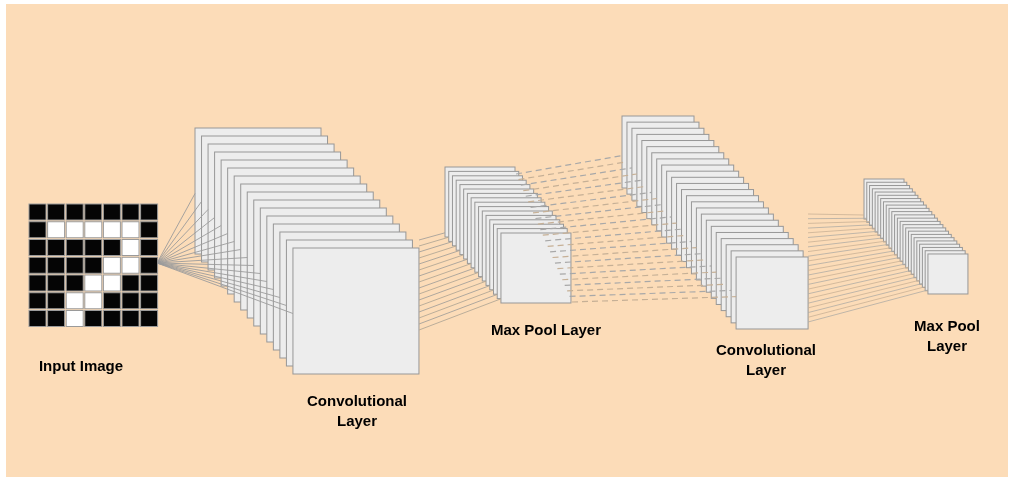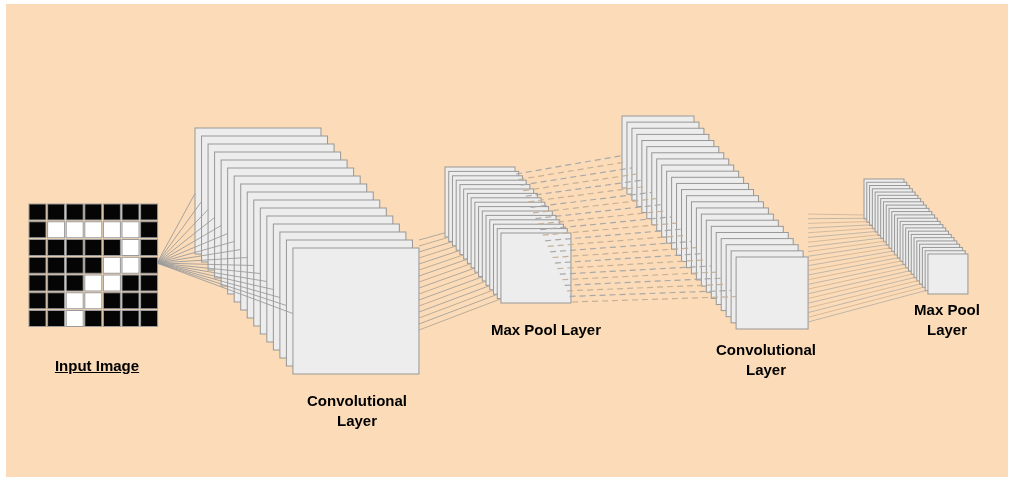--- a/index.html
+++ b/index.html
@@ -267,21 +267,21 @@
         <rect x="29" y="310.5" width="17" height="16" fill="#050505" stroke="#9a9a9a" stroke-width="1"></rect>
         <rect x="47.6" y="310.5" width="17" height="16" fill="#050505" stroke="#9a9a9a" stroke-width="1"></rect>
         <rect x="66.2" y="310.5" width="17" height="16" fill="#ffffff" stroke="#9a9a9a" stroke-width="1"></rect>
         <rect x="84.80000000000001" y="310.5" width="17" height="16" fill="#050505" stroke="#9a9a9a" stroke-width="1"></rect>
         <rect x="103.4" y="310.5" width="17" height="16" fill="#050505" stroke="#9a9a9a" stroke-width="1"></rect>
         <rect x="122" y="310.5" width="17" height="16" fill="#050505" stroke="#9a9a9a" stroke-width="1"></rect>
         <rect x="140.60000000000002" y="310.5" width="17" height="16" fill="#050505" stroke="#9a9a9a" stroke-width="1"></rect>
       </g>
   </svg>
 
-  <div class="diagram-label" style="left: 97px; top: 356px; text-decoration: underline;">Input Image</div>
+  <div class="diagram-label" style="left: 81px; top: 356px;">Input Image</div>
   <div class="diagram-label" style="left: 357px; top: 391px;">Convolutional
 Layer</div>
   <div class="diagram-label" style="left: 546px; top: 320px;">Max Pool Layer</div>
   <div class="diagram-label" style="left: 766px; top: 340px;">Convolutional
 Layer</div>
-  <div class="diagram-label" style="left: 947px; top: 300px;">Max Pool
+  <div class="diagram-label" style="left: 947px; top: 316px;">Max Pool
 Layer</div>
 </div>
 
 </body></html>

